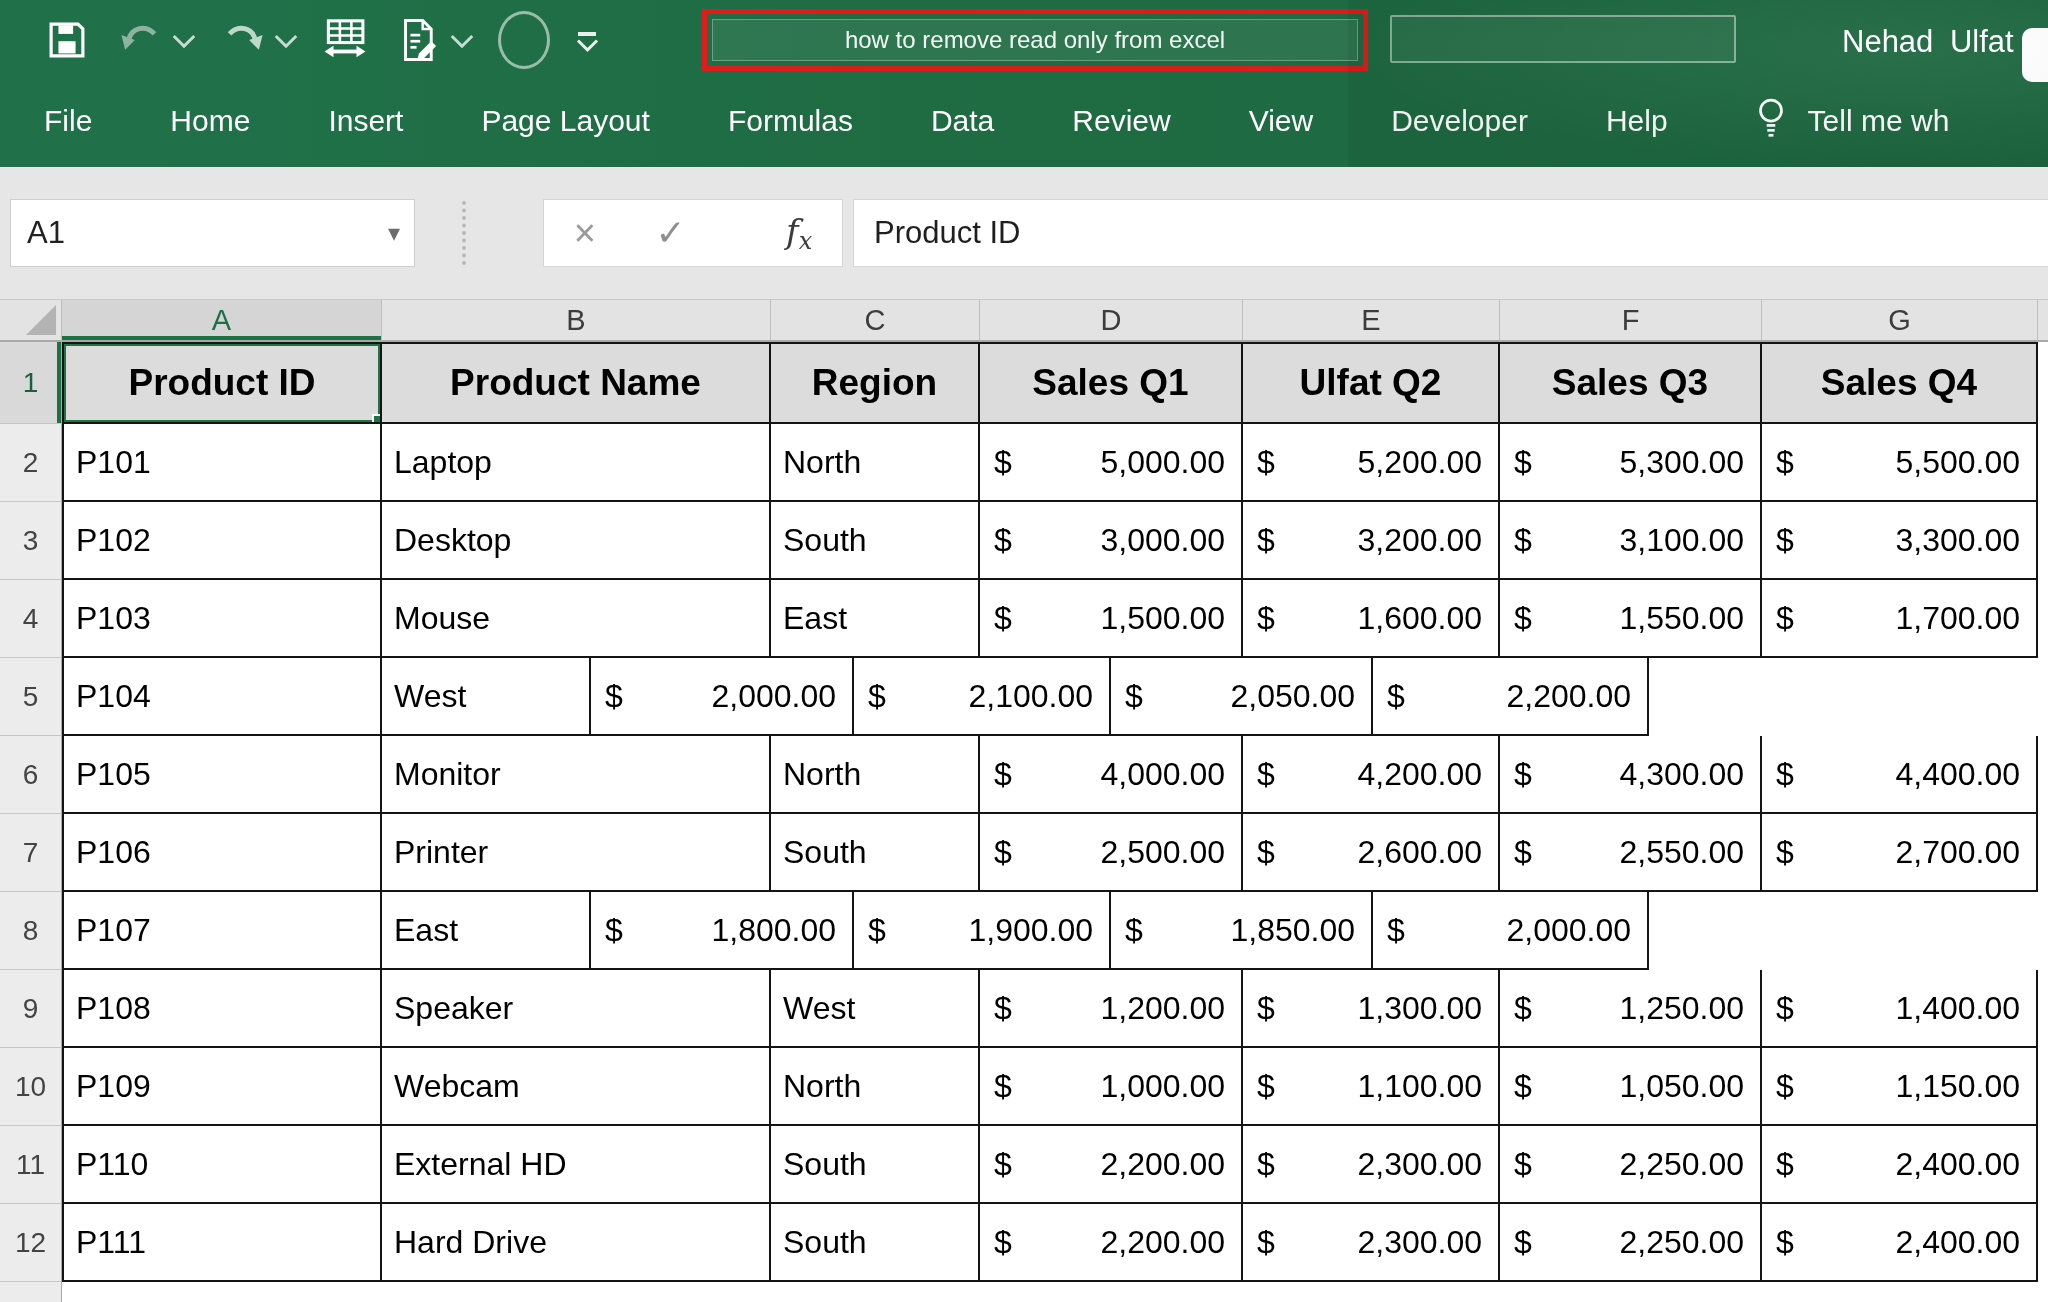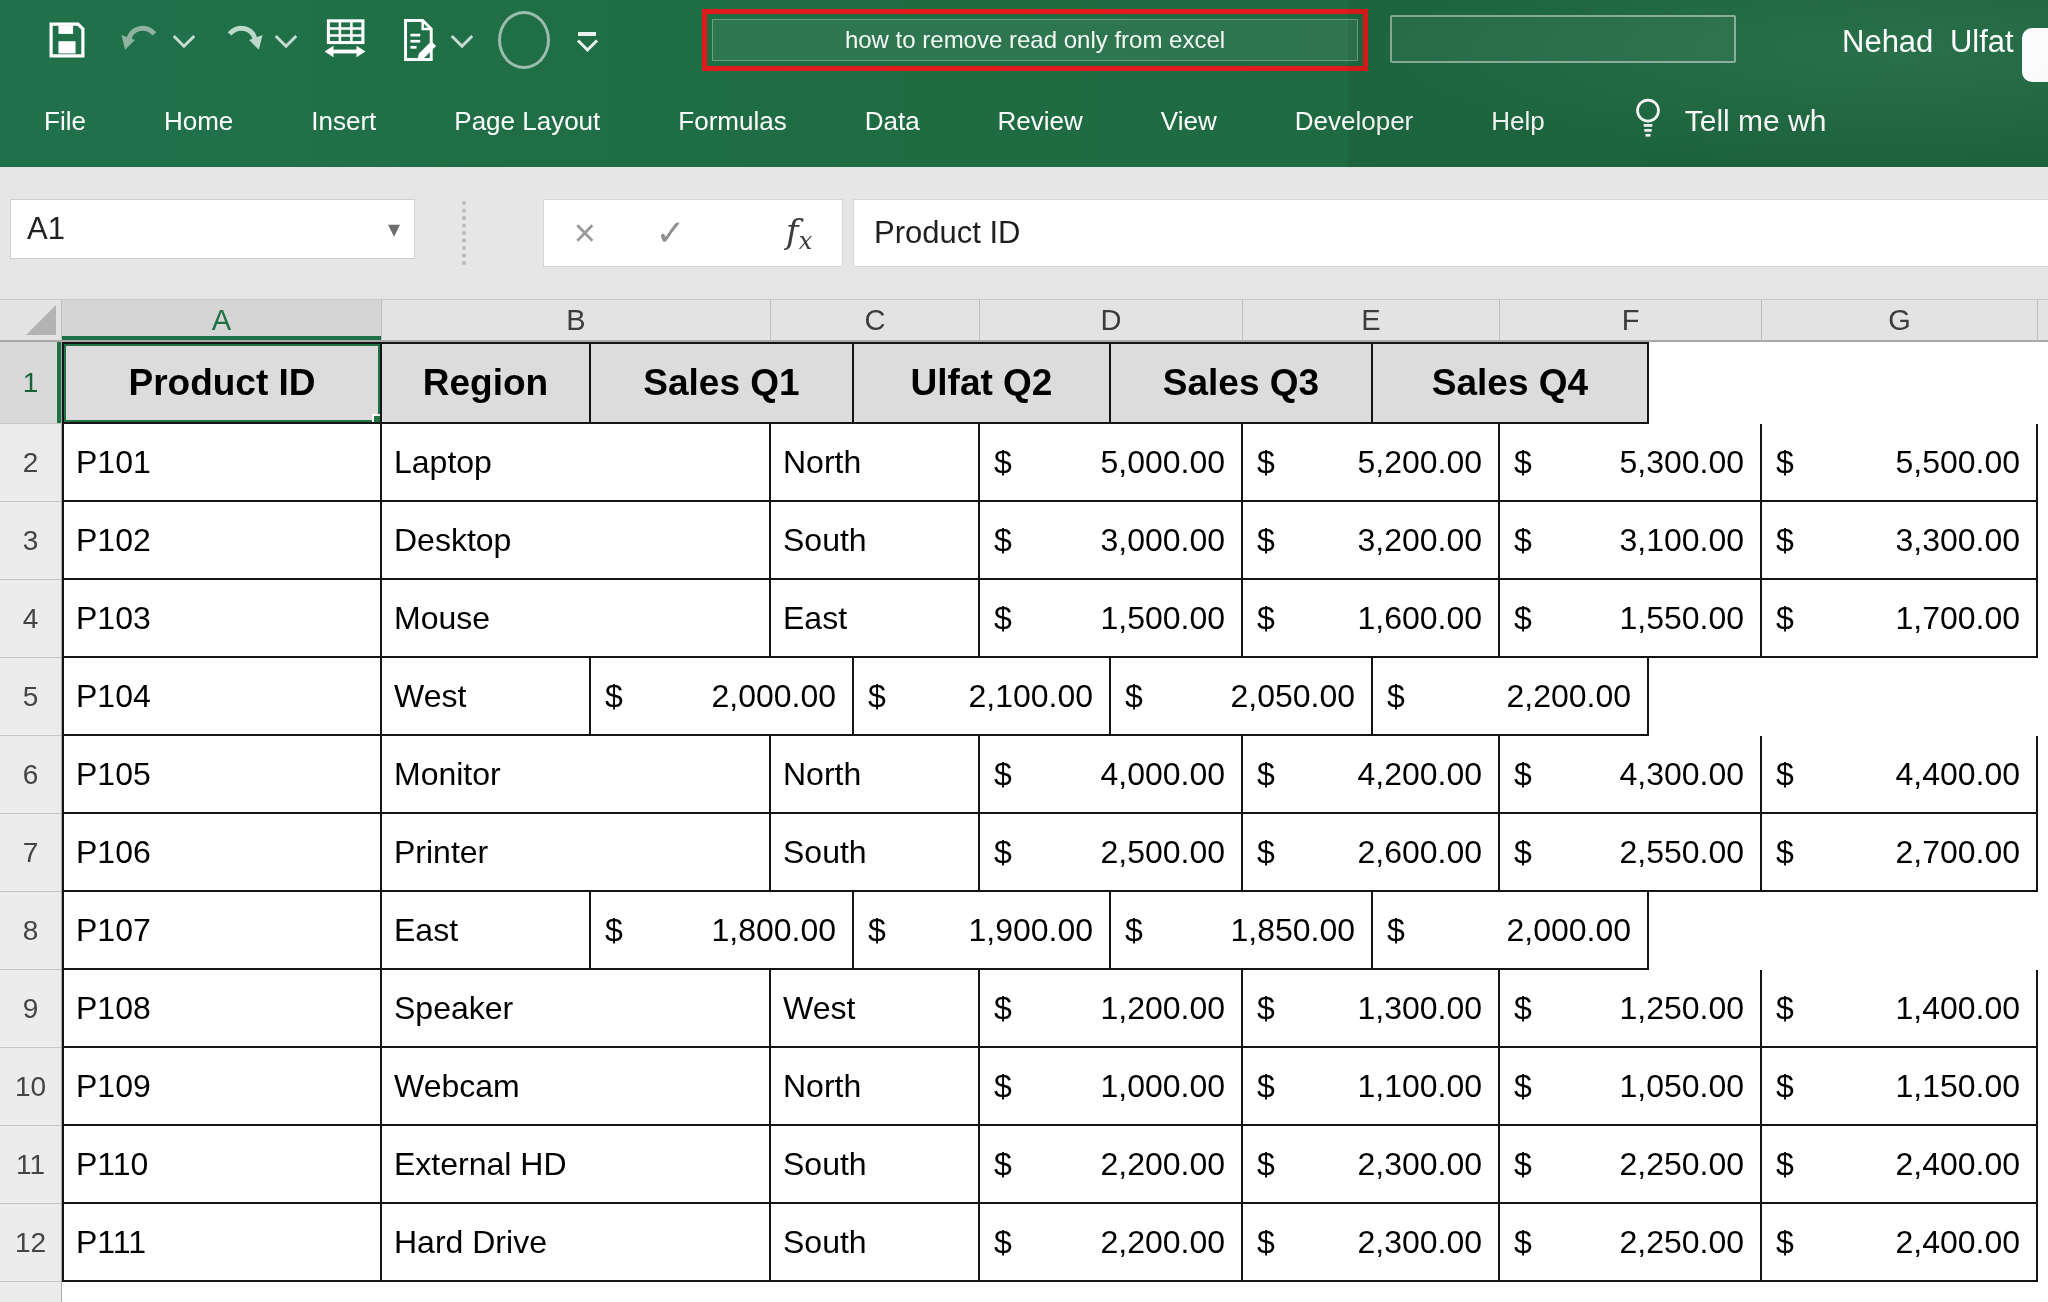--- a/index.html
+++ b/index.html
@@ -27,27 +27,27 @@
   .search-field{position:absolute;inset:5px;background:rgba(255,255,255,0.07);
     border:1px solid rgba(255,255,255,0.30);}
   .search-query{position:relative;color:#f4faf6;font-size:24px;white-space:nowrap;}
   .box2{position:absolute;left:1390px;top:15px;width:346px;height:48px;box-sizing:border-box;
     border:2px solid rgba(255,255,255,0.45);background:rgba(255,255,255,0.05);border-radius:2px;}
   .username{position:absolute;left:1842px;top:24px;color:#ffffff;font-size:31px;white-space:nowrap;word-spacing:8px;}
   .avatar{position:absolute;right:-18px;top:28px;width:44px;height:54px;background:#ffffff;border-radius:10px;}
 
   .tabs{position:absolute;left:0;bottom:0;width:2048px;height:92px;display:flex;
     align-items:center;gap:78px;padding-left:44px;box-sizing:border-box;}
-  .tab{color:#ffffff;font-size:26px;white-space:nowrap;cursor:default;}
+  .tab{color:#ffffff;font-size:30px;white-space:nowrap;cursor:default;}
   .tellme{display:flex;align-items:center;gap:22px;color:#ffffff;font-size:30px;white-space:nowrap;margin-left:10px;}
 
   
   .fstrip{position:absolute;left:0;top:167px;width:2048px;height:133px;background:#e6e6e6;
     border-bottom:1px solid #c9c9c9;box-sizing:border-box;}
-  .namebox{position:absolute;left:10px;top:32px;width:405px;height:60px;background:#fff;
+  .namebox{position:absolute;left:10px;top:32px;width:405px;height:68px;background:#fff;
     border:1px solid #cfcfcf;box-sizing:border-box;display:flex;align-items:center;}
   .namebox .ref{font-size:31px;color:#222;padding-left:16px;flex:1;}
   .namebox .caret{color:#6d6d6d;font-size:24px;padding-right:14px;}
   .dots{position:absolute;left:462px;top:34px;height:64px;border-left:4px dotted #b9b9b9;}
   .fbuttons{position:absolute;left:543px;top:32px;width:300px;height:68px;background:#fff;
     border:1px solid #d6d6d6;box-sizing:border-box;display:flex;align-items:center;justify-content:space-around;}
   .fx-cancel{color:#9a9a9a;font-size:38px;line-height:1;}
   .fx-enter{color:#8f8f8f;font-size:36px;line-height:1;}
   .fx-fn{font-family:"DejaVu Serif",serif;font-style:italic;color:#3b3b3b;font-size:34px;margin-left:41px;}
   .fx-fn .sub{font-size:24px;vertical-align:-6px;}
@@ -218,20 +218,21 @@
       <div class="col w-d">D</div>
       <div class="col w-e">E</div>
       <div class="col w-f">F</div>
       <div class="col w-g">G</div>
       <div class="w-sl"></div>
     </div>
 
     <div class="grid-row hdr">
       <div class="gut sel w-gut">1</div>
       <div class="cell first selcell w-a">Product ID<span class="handle"></span></div>
+      <div class="cell w-b">Product Name</div>
       <div class="cell w-c">Region</div>
       <div class="cell w-d">Sales Q1</div>
       <div class="cell w-e">Ulfat Q2</div>
       <div class="cell w-f">Sales Q3</div>
       <div class="cell w-g">Sales Q4</div>
       <div class="w-sl body"></div>
     </div>
 
     <div class="grid-row drow">
       <div class="gut w-gut">2</div>

